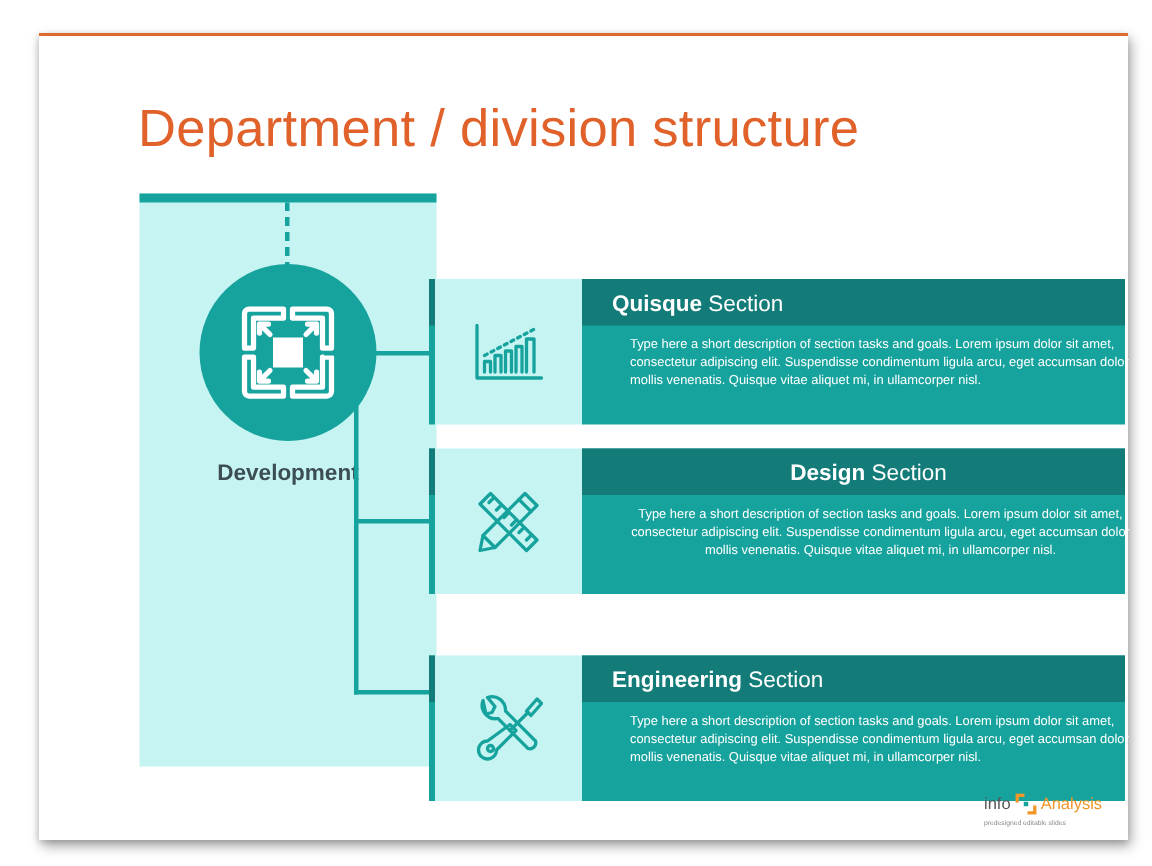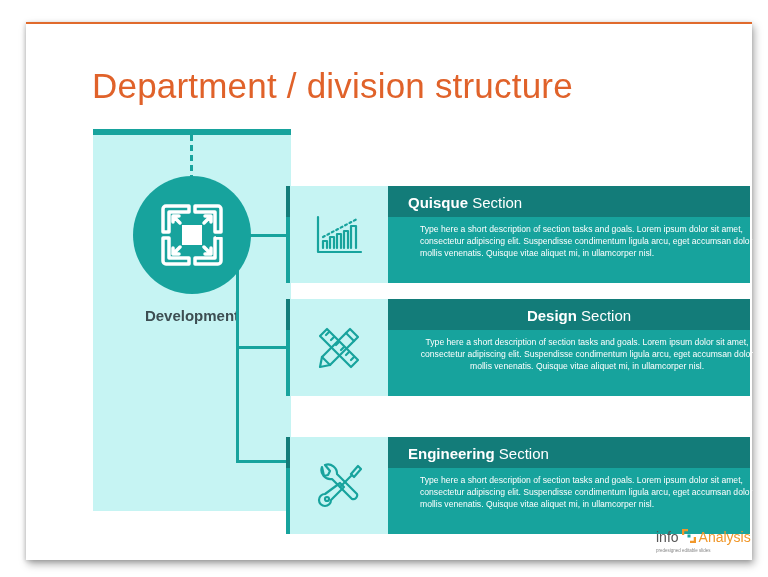--- a/index.html
+++ b/index.html
@@ -48,21 +48,21 @@
   .sec-header {
     position: absolute; left: 0; top: 0; width: 362px; height: 31px; background: #137c79;
     color: #ffffff; font-size: 15px; padding: 8px 0 0 20px; line-height: 18px;
   }
   .sec-header b { font-weight: bold; }
   .sec-desc {
     position: absolute; left: 32px; top: 37px; width: 334px;
     color: #ffffff; font-size: 8.6px; line-height: 12.2px;
   }
   .logo { position: absolute; left: 630px; top: 505px; width: 100px; height: 30px; }
-  .logo-row { display: flex; align-items: flex-start; gap: 3px; font-size: 14px; }
+  .logo-row { display: flex; align-items: center; gap: 3px; font-size: 11px; }
   .logo-info { color: #555; }
   .logo-diagram { color: #f0972a; }
   .logo-tag { font-size: 4.5px; color: #888; margin-top: 3px; margin-left: 0px; }
 </style>
 </head>
 <body>
 
 <div class="slide">
   <div class="title">Department / division structure</div>
 

